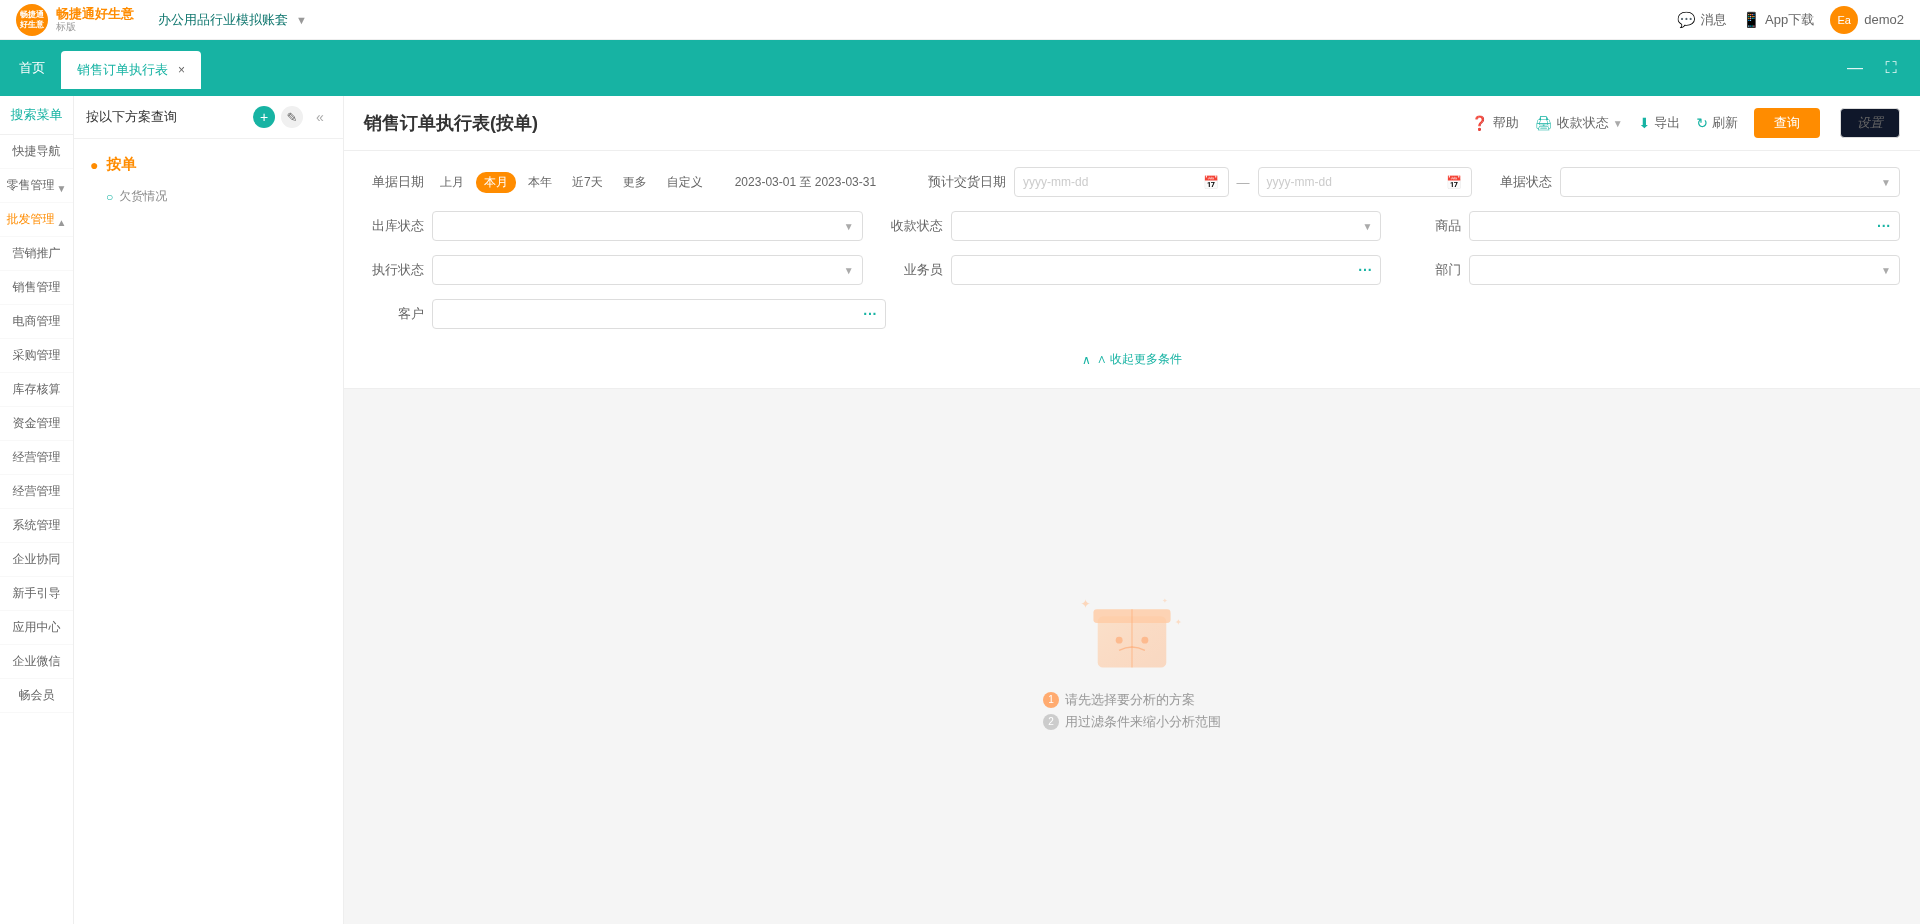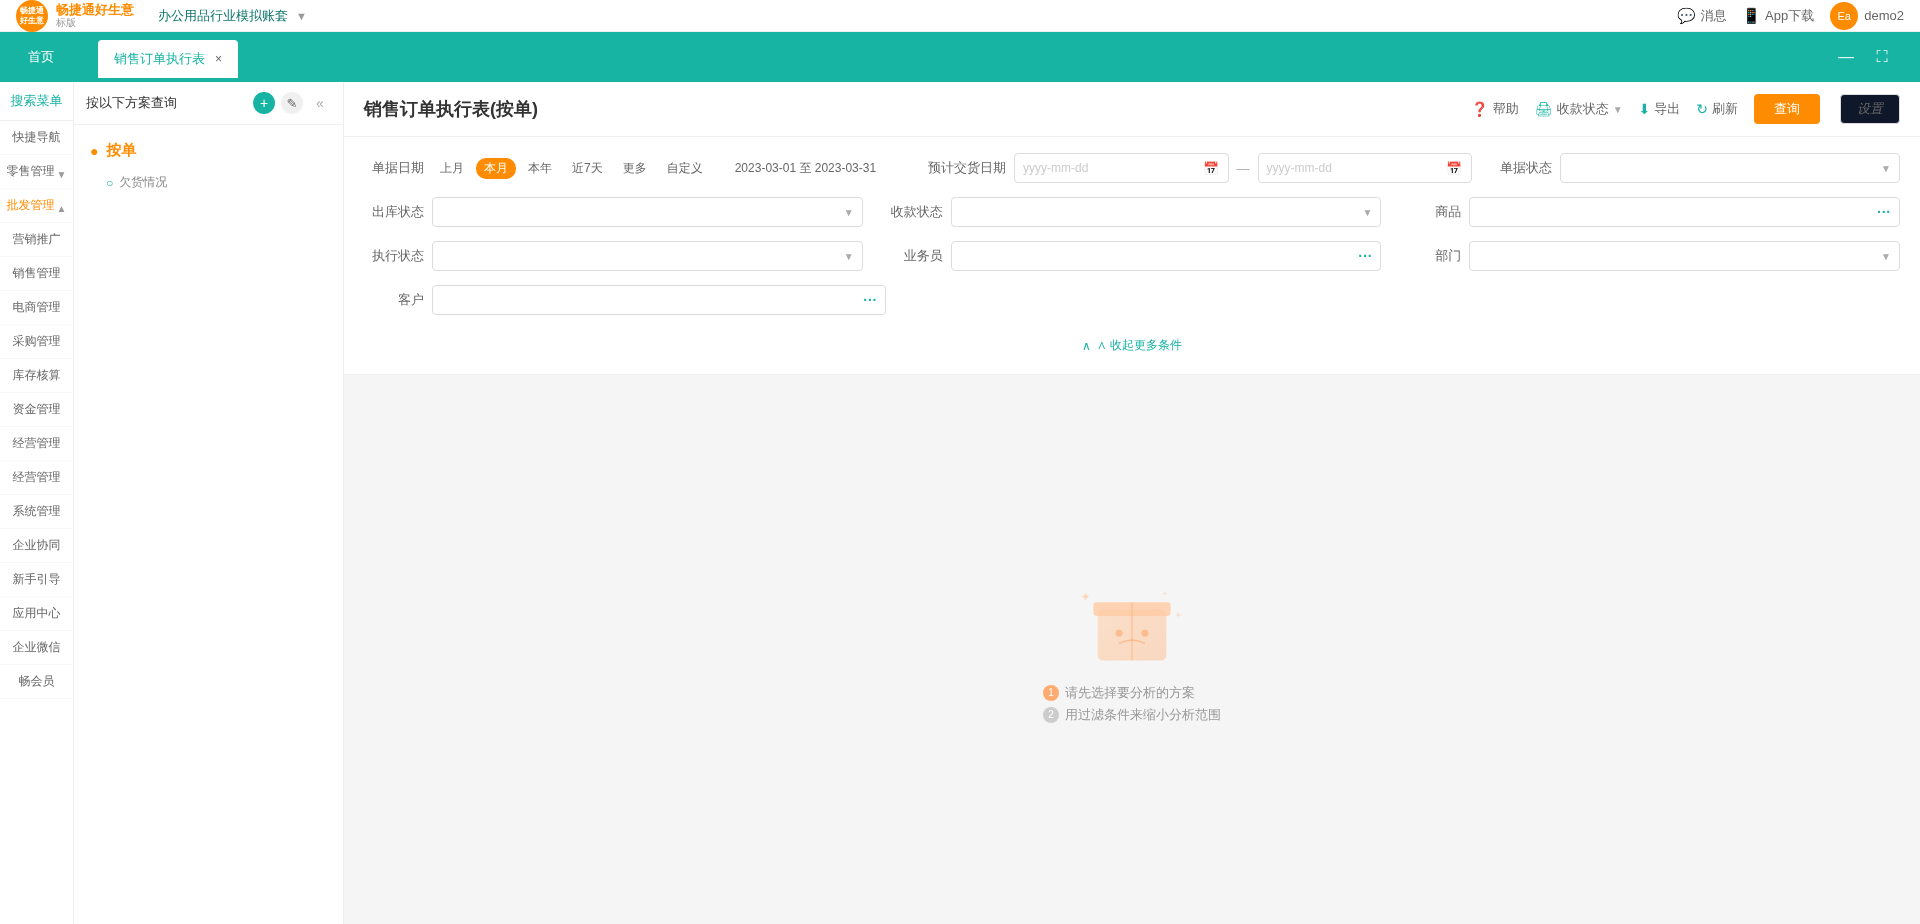--- a/index.html
+++ b/index.html
@@ -1,27 +1,27 @@
 <!DOCTYPE html>
 <html><head>
   <meta charset="utf-8">
   <style>
     * { box-sizing: border-box; margin: 0; padding: 0; }
     body { font-family: 'Microsoft YaHei', Arial, sans-serif; font-size: 13px; background: #f5f5f5; color: #333; display: flex; flex-direction: column; height: 100vh; overflow: hidden; }
 
     
-    .topbar { background: #fff; height: 32px; display: flex; align-items: center; justify-content: space-between; padding: 0 16px; border-bottom: 1px solid #eee; flex-shrink: 0; }
+    .topbar { background: #fff; height: 40px; display: flex; align-items: center; justify-content: space-between; padding: 0 16px; border-bottom: 1px solid #eee; flex-shrink: 0; }
     .topbar-left { display: flex; align-items: center; gap: 8px; }
     .logo-circle { width: 32px; height: 32px; background: #ff8c00; border-radius: 50%; display: flex; align-items: center; justify-content: center; color: #fff; font-size: 10px; font-weight: bold; }
     .topbar-right { display: flex; align-items: center; gap: 16px; color: #666; font-size: 13px; }
     .topbar-right span { cursor: pointer; display: flex; align-items: center; gap: 4px; }
     .avatar { width: 28px; height: 28px; border-radius: 50%; background: #ff8c00; display: flex; align-items: center; justify-content: center; color: #fff; font-size: 11px; }
 
     
-    .tabbar { background: #17b3a3; height: 50px; display: flex; align-items: center; padding: 0 12px; flex-shrink: 0; gap: 28px; }
+    .tabbar { background: #17b3a3; height: 56px; display: flex; align-items: center; padding: 0 3px; flex-shrink: 0; }
     .tab-item { height: 42px; padding: 0 16px; display: flex; align-items: center; gap: 6px; cursor: pointer; color: rgba(255,255,255,0.8); font-size: 13px; }
     .tab-item.home { color: #fff; }
     .tab-item.active { background: #fff; color: #17b3a3; border-radius: 4px 4px 0 0; margin-top: 4px; height: 38px; }
     .tab-close { color: #999; font-size: 12px; cursor: pointer; margin-left: 4px; }
     .tab-item.active .tab-close { color: #666; }
     .tabbar-actions { margin-left: auto; display: flex; gap: 8px; padding-right: 12px; }
     .tabbar-action-btn { color: rgba(255,255,255,0.9); cursor: pointer; font-size: 16px; width: 28px; height: 28px; display: flex; align-items: center; justify-content: center; }
 
     
     .main-layout { display: flex; flex: 1; overflow: hidden; }

